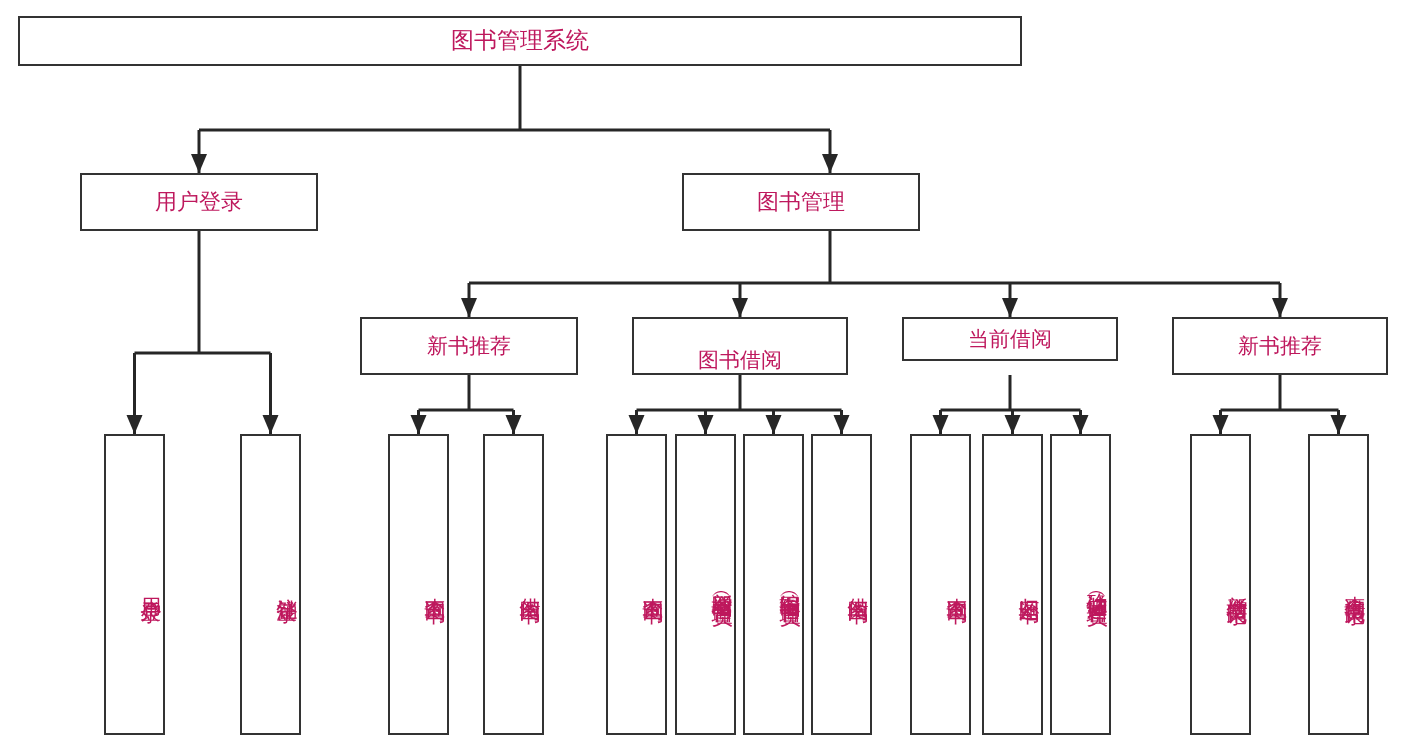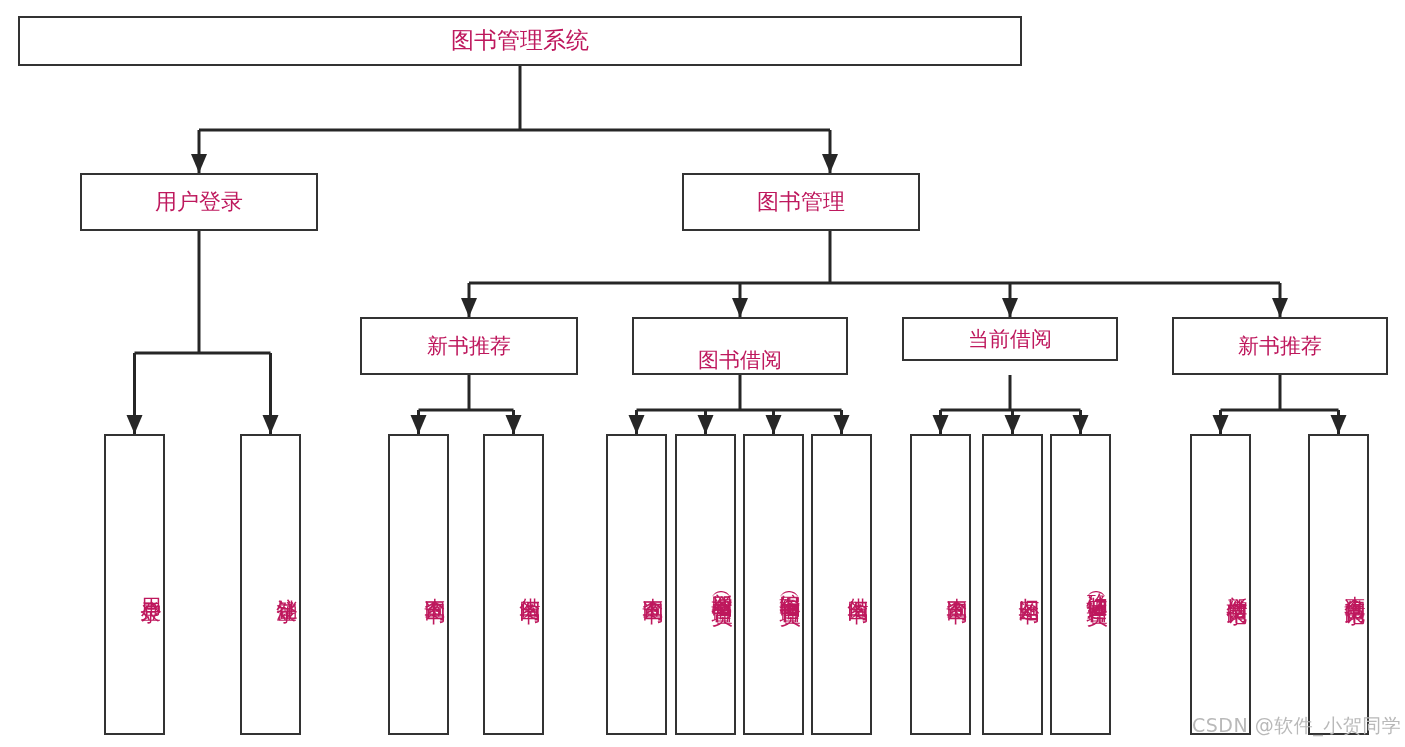--- a/index.html
+++ b/index.html
@@ -182,14 +182,13 @@
       <div class="node leaf" style="left: 1050px; top: 434px; width: 61px; height: 301px;">
         <span>确认归还（管理员）</span>
       </div>
       <div class="node leaf" style="left: 1190px; top: 434px; width: 61px; height: 301px;">
         <span>新增借阅记录</span>
       </div>
       <div class="node leaf" style="left: 1308px; top: 434px; width: 61px; height: 301px;">
         <span>查询借阅记录</span>
       </div>
     </div>
-  <div class="watermark" style="left:1192px; top:713px;">CSDN @软件_小贺同学</div>
 </div>
 
 </body></html>

